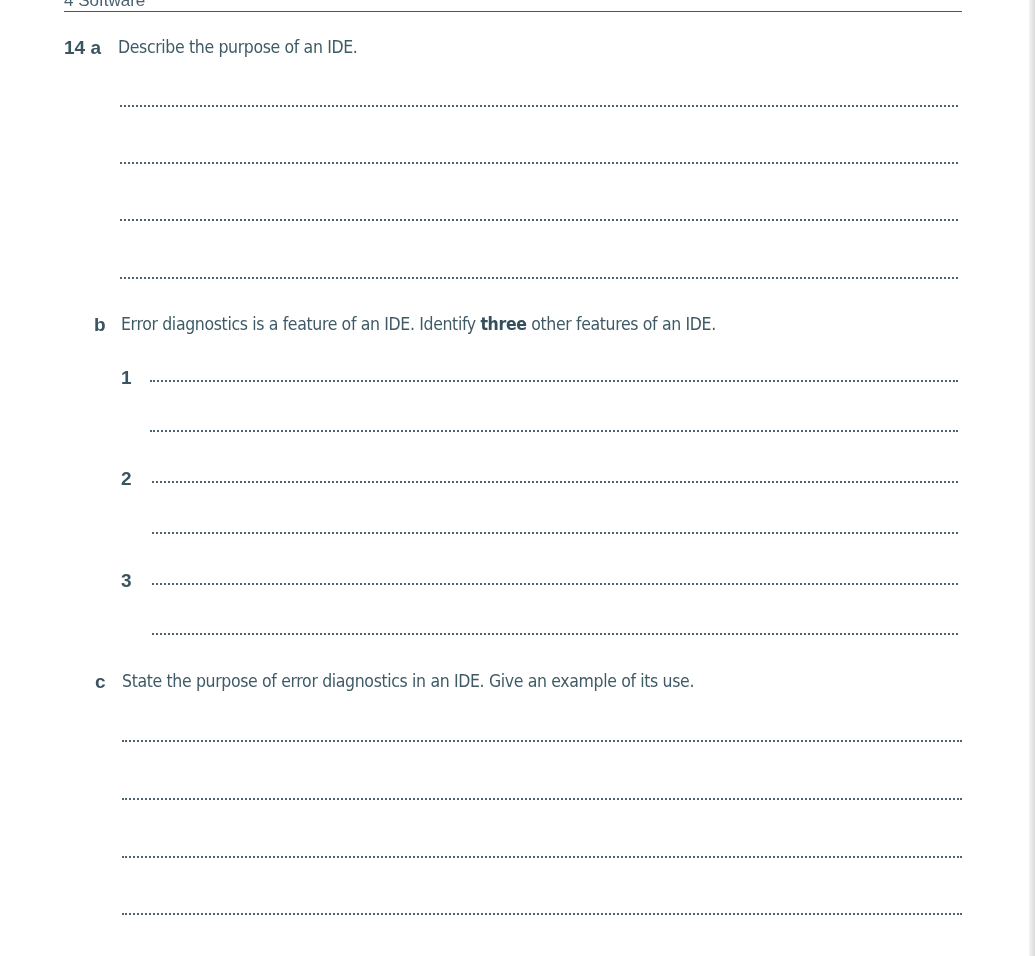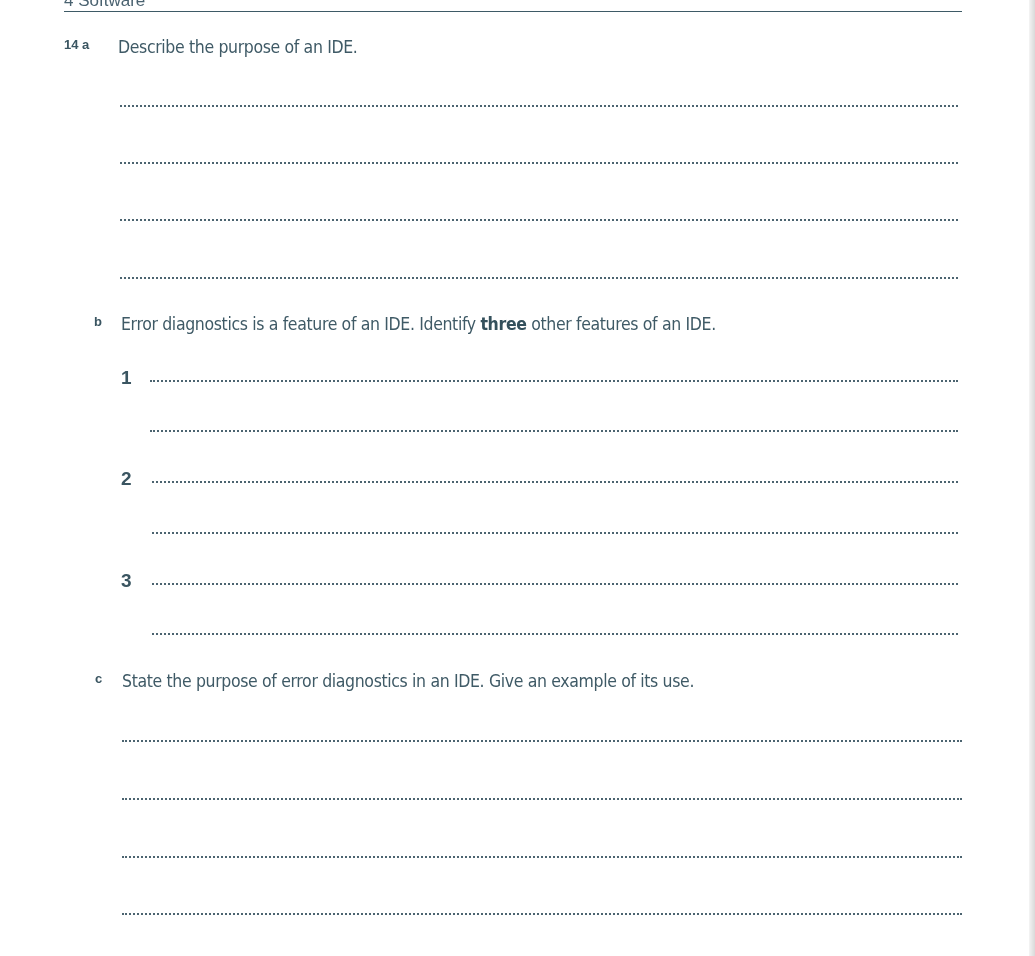--- a/index.html
+++ b/index.html
@@ -19,21 +19,21 @@
     .header-rule {
       position: absolute; left: 64px; top: 11px; width: 898px; height: 0;
       border-top: 1.5px solid #3e5a66;
     }
     .q {
       position: absolute; font-size: 17.5px; color: #3f5a66;
       font-family: "DejaVu Sans", sans-serif; letter-spacing: -0.4px;
       transform: scaleX(0.9); transform-origin: left center; white-space: nowrap;
     }
     .qnum {
-      position: absolute; font-weight: bold; font-size: 13px; color: #3a5561;
+      position: absolute; font-weight: bold; font-size: 19px; color: #3a5561;
       font-family: "Liberation Sans", sans-serif;
     }
     .bold { font-weight: bold; color: #34505c; }
     .dots {
       position: absolute; height: 0;
       border-top: 2px dotted #4c6470;
     }
     .num {
       position: absolute; font-weight: bold; font-size: 19px; color: #3a5561;
       font-family: "Liberation Sans", sans-serif;

